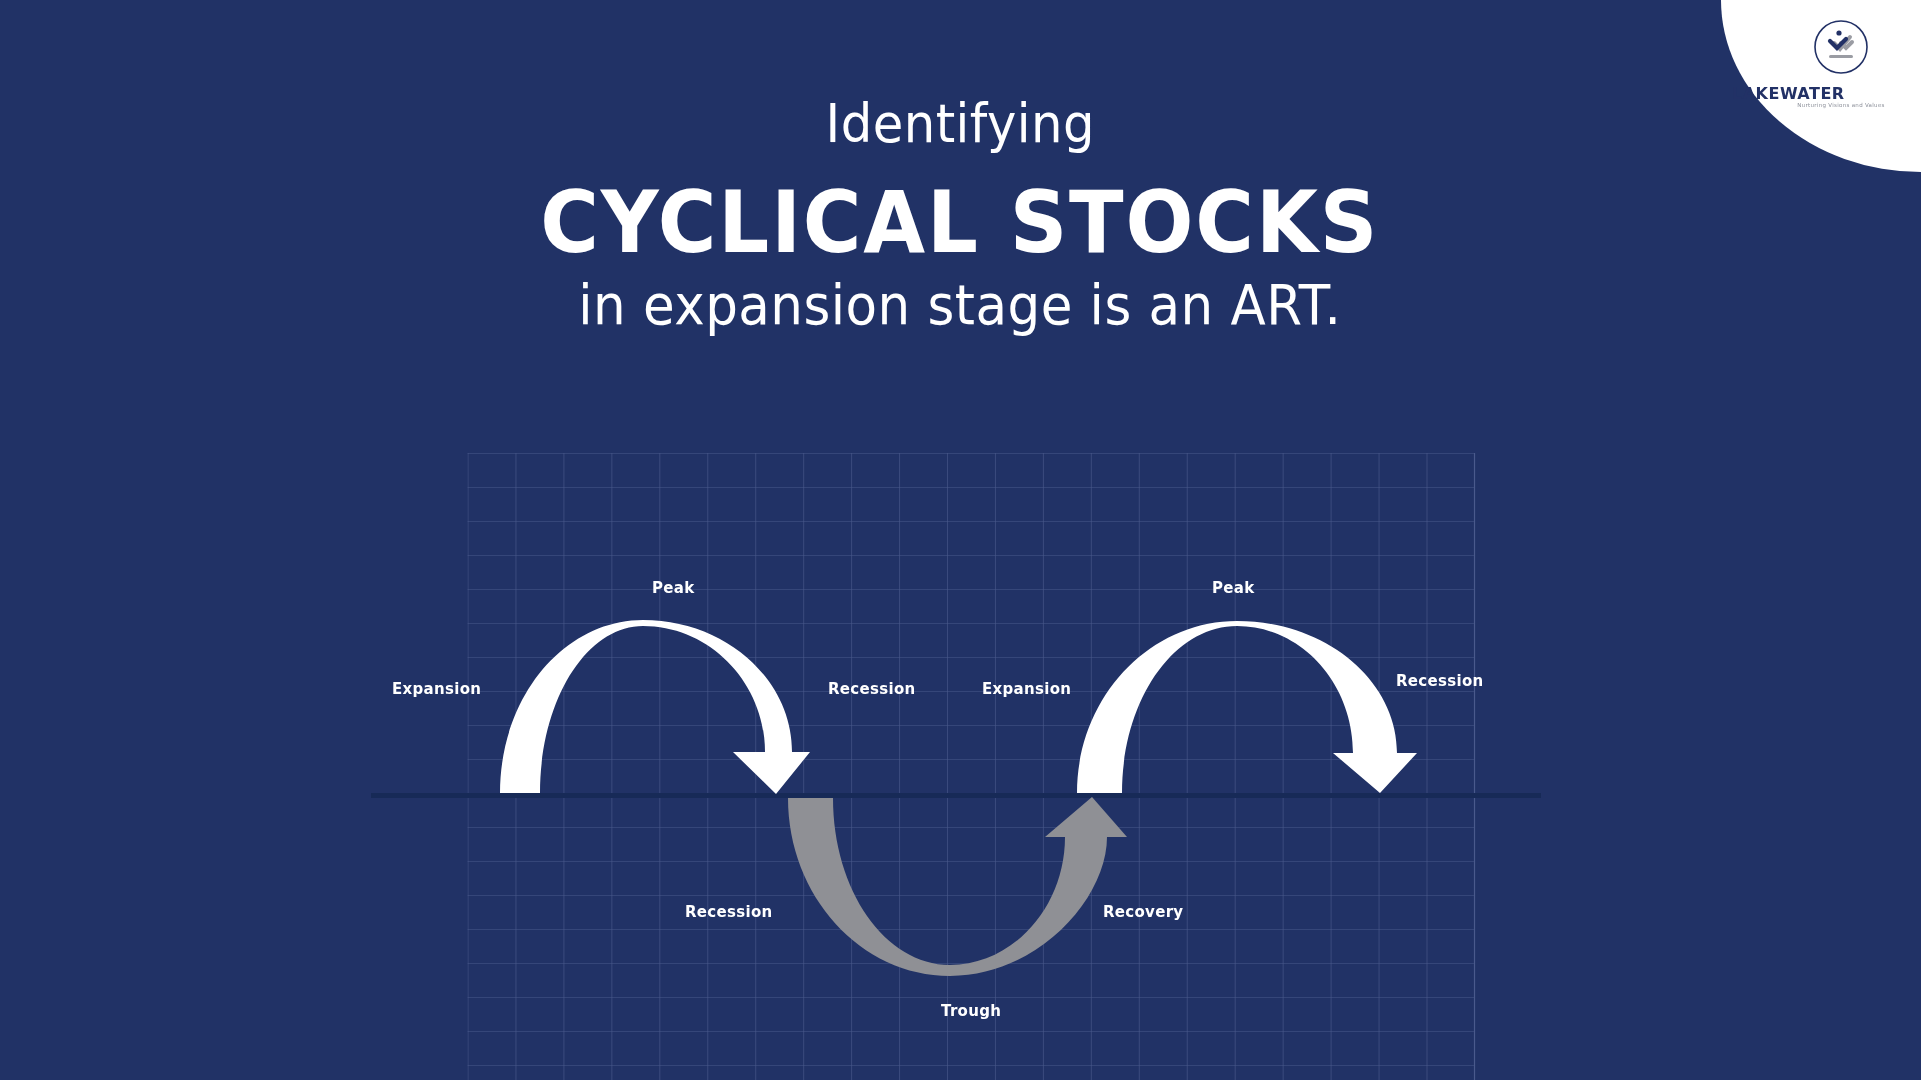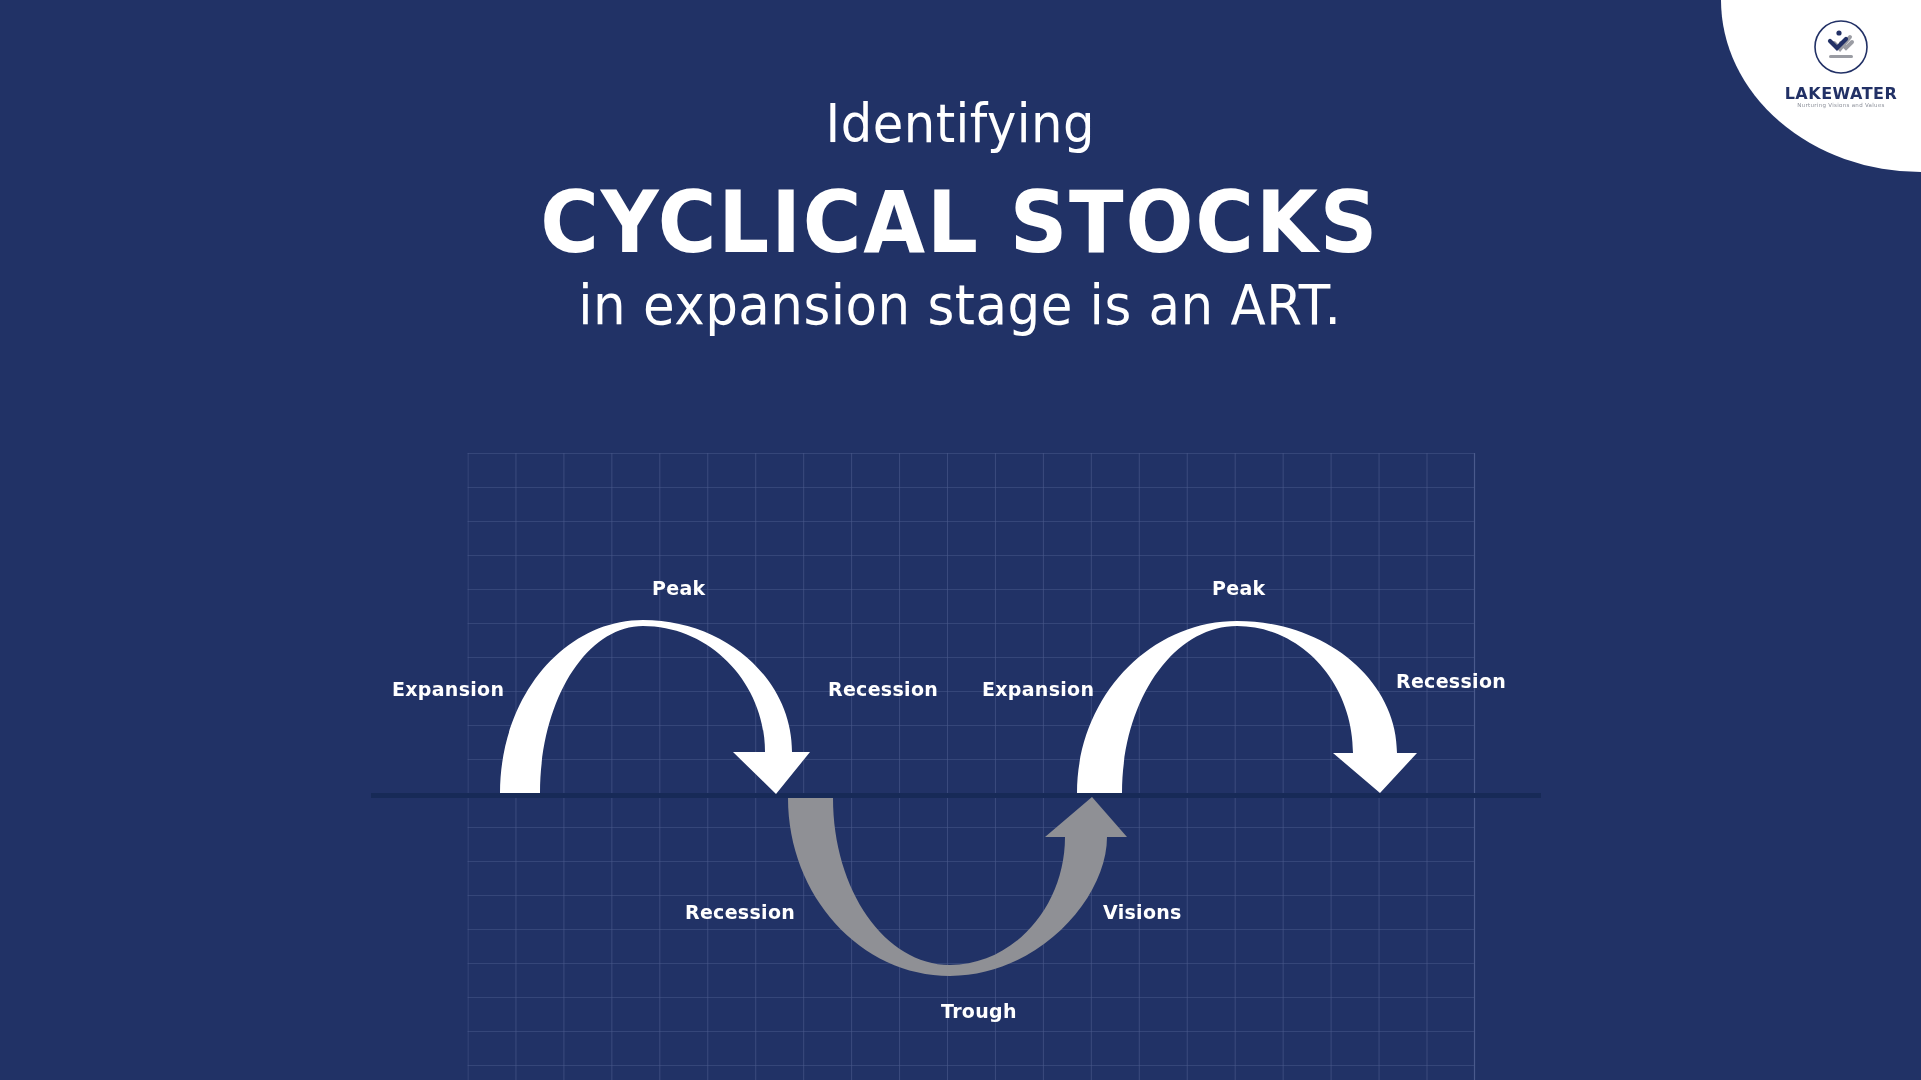--- a/index.html
+++ b/index.html
@@ -26,34 +26,34 @@
     font-family: "DejaVu Sans", sans-serif; font-weight: normal;
     transform: scaleX(0.92); transform-origin: 952px 0;
   }
   .logo-blob {
     position: absolute; left: 1721px; top: -172px;
     width: 400px; height: 344px; border-radius: 50%;
     background: #ffffff;
   }
   .logo-emblem { position: absolute; left: 1812px; top: 18px; width: 58px; height: 58px; }
   .logo-name {
-    position: absolute; left: 1776px; top: 84px; width: 130px; text-align: center;
+    position: absolute; left: 1732px; top: 84px; width: 130px; 
     color: #223166; font-weight: bold; font-size: 16px; letter-spacing: 0.5px;
     font-family: "DejaVu Sans", sans-serif;
   }
   .logo-tag {
     position: absolute; left: 1776px; top: 102px; width: 130px; text-align: center;
     color: #8b8f99; font-size: 5.5px; letter-spacing: 0.3px;
     font-family: "DejaVu Sans", sans-serif;
   }
   .diagram { position: absolute; left: 0; top: 0; width: 1921px; height: 1080px; }
   .stage-label {
     position: absolute; white-space: nowrap;
     font-family: "DejaVu Sans", sans-serif; font-weight: bold;
-    font-size: 19px; letter-spacing: 0.3px; color: #ffffff;
+    font-size: 15px; letter-spacing: 0.3px; color: #ffffff;
     line-height: 22px;
     text-align: right;
   }
 </style>
 </head>
 <body>
 
 <div class="logo-blob"></div>
 <svg class="logo-emblem" viewBox="0 0 58 58">
   <circle cx="29" cy="29" r="26" fill="none" stroke="#223166" stroke-width="1.6"></circle>
@@ -103,16 +103,16 @@
            L 1417 753 L 1380 793 L 1333 753 L 1353 753
            C 1353 683, 1301 626, 1237 626
            C 1173 626, 1122 701, 1122 793 Z"></path>
 </svg>
 
 <div class="stage-label" style="left:392px; top:678px;">Expansion</div>
 <div class="stage-label" style="left:652px; top:577px;">Peak</div>
 <div class="stage-label" style="left:828px; top:678px;">Recession</div>
 <div class="stage-label" style="left:685px; top:901px;">Recession</div>
 <div class="stage-label" style="left:917px; top:1000px;margin-left:24px;">Trough</div>
-<div class="stage-label" style="left:1103px; top:901px;">Visions</div>
+<div class="stage-label" style="left:1103px; top:901px;">Recovery</div>
 <div class="stage-label" style="left:982px; top:678px;">Expansion</div>
 <div class="stage-label" style="left:1212px; top:577px;">Peak</div>
 <div class="stage-label" style="left:1396px; top:670px;">Recession</div>
 
 </body></html>

